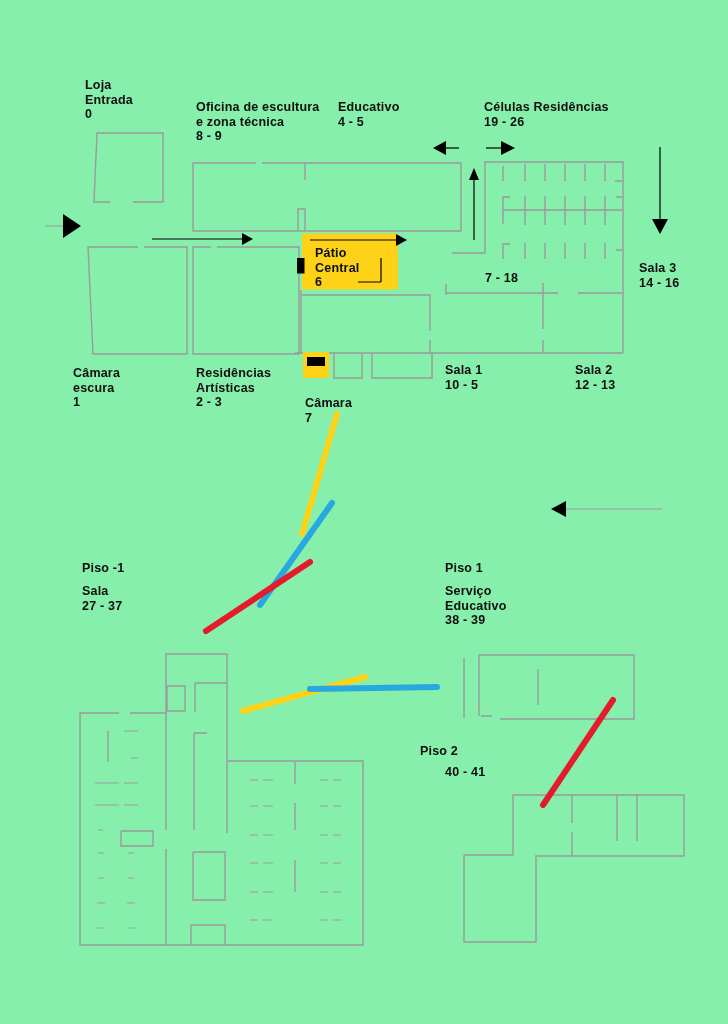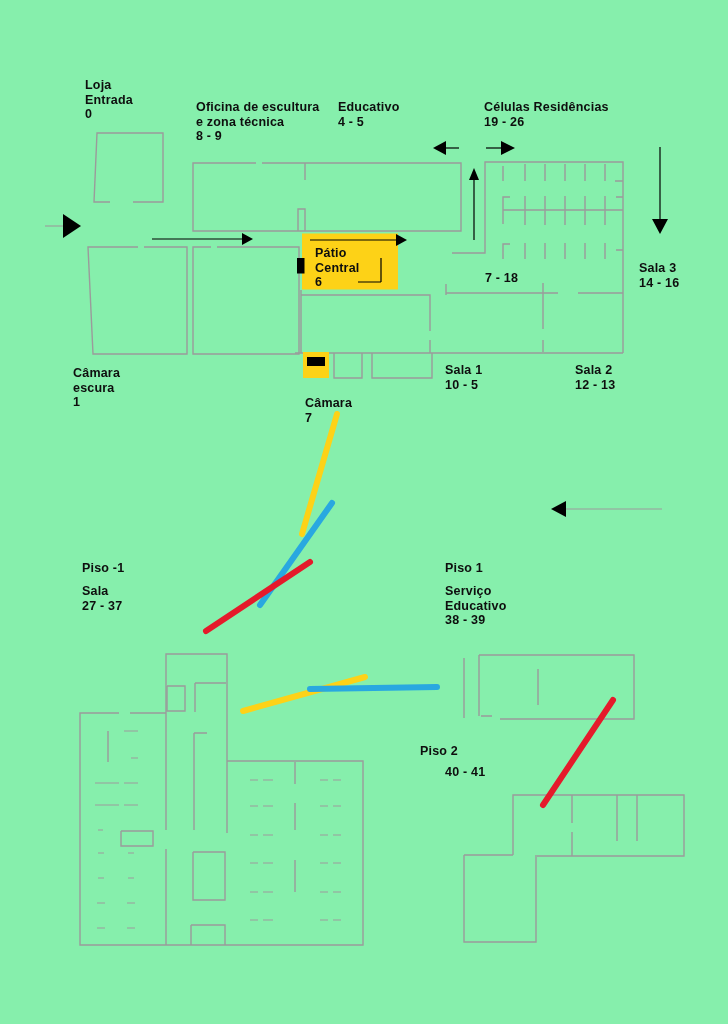--- a/index.html
+++ b/index.html
@@ -204,20 +204,25 @@
     <div>Sala 3</div>
     <div>14 - 16</div>
   </div>
 
   <div class="lbl" style="left:73px;top:366px">
     <div>Câmara</div>
     <div>escura</div>
     <div>1</div>
   </div>
 
+  <div class="lbl" style="left:196px;top:366px">
+    <div>Residências</div>
+    <div>Artísticas</div>
+    <div>2 - 3</div>
+  </div>
 
   <div class="lbl" style="left:305px;top:396px">
     <div>Câmara</div>
     <div>7</div>
   </div>
 
   <div class="lbl" style="left:445px;top:363px">
     <div>Sala 1</div>
     <div>10 - 5</div>
   </div>

